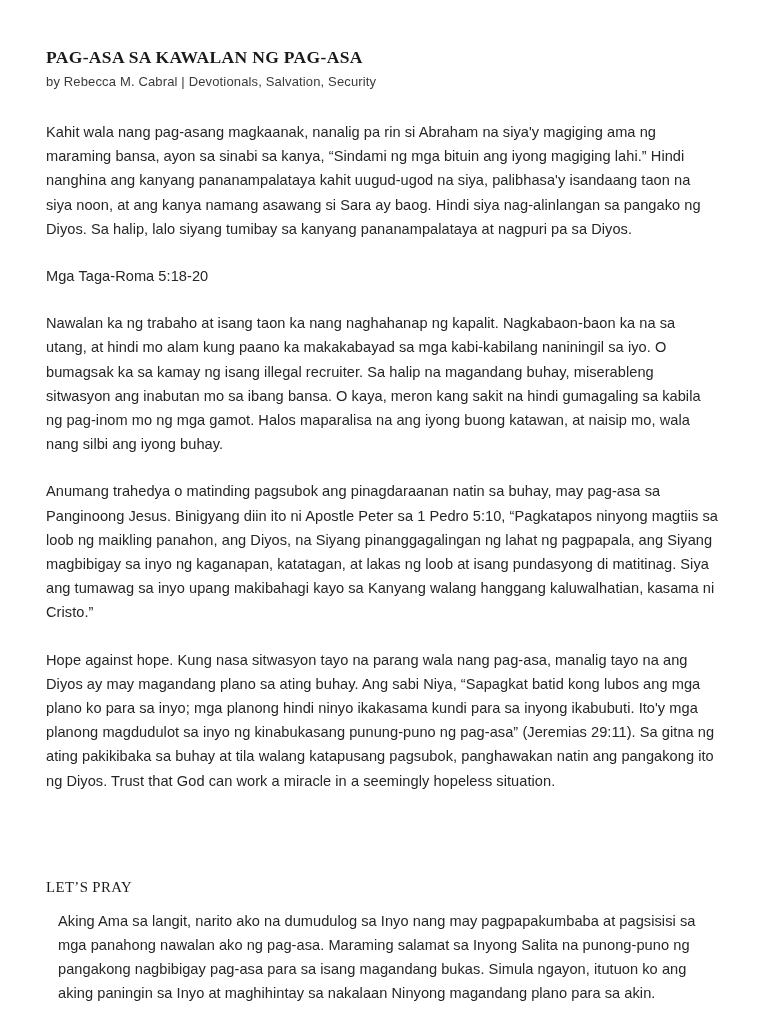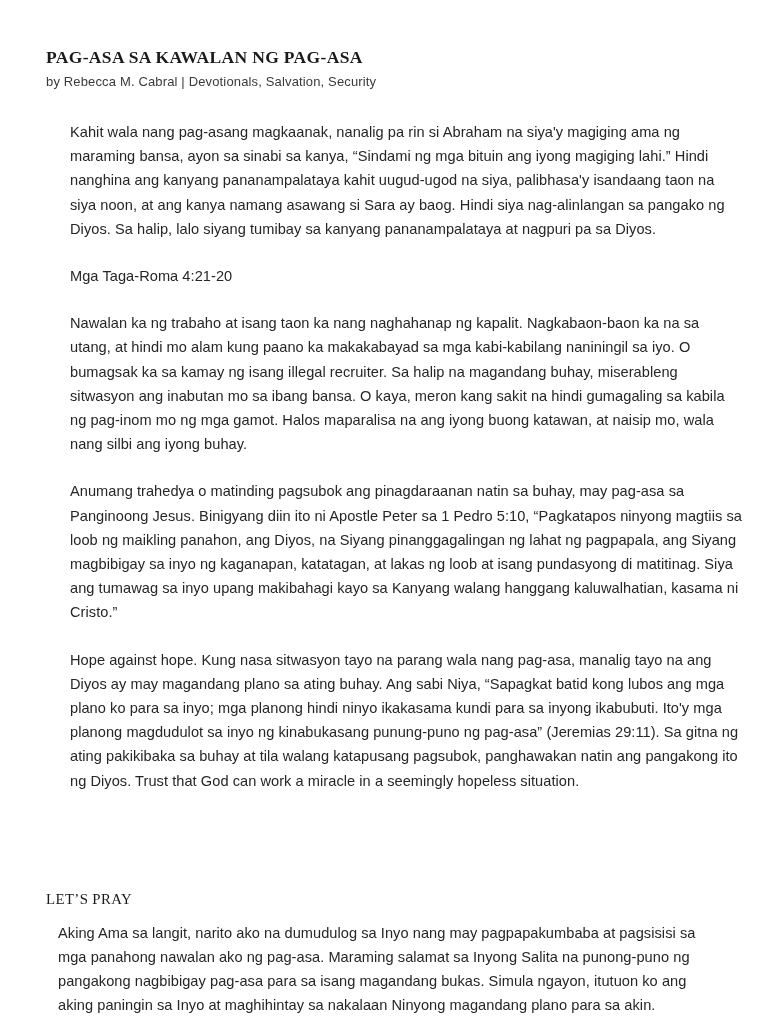--- a/index.html
+++ b/index.html
@@ -45,21 +45,20 @@
     font-family: "Liberation Sans", sans-serif;
     font-size: 13px;
     line-height: 21px;
     margin: 3px 0 0 0;
     color: #3a3a3a;
     letter-spacing: 0.15px;
   }
 
   .body-block {
     margin-top: 28px;
-    margin-left: 24px;
   }
 
   .para {
     font-size: 14.6px;
     line-height: 24.2px;
     margin: 0 0 23px 0;
     color: #262626;
     width: 672px;
     text-align: left;
     letter-spacing: 0.05px;
@@ -72,21 +71,21 @@
   .spacer-large {
     height: 58px;
   }
 
   .section-heading {
     font-family: "Liberation Serif", "DejaVu Serif", serif;
     font-size: 14.8px;
     font-weight: normal;
     letter-spacing: 0.4px;
     line-height: 19px;
-    margin: 16px 0 1px 0;
+    margin: 4px 0 1px 0;
     color: #1a1a1a;
   }
 
   .prayer-body {
     font-size: 14.6px;
     line-height: 24.2px;
     margin: 12px;
     color: #262626;
     width: 662px;
     letter-spacing: 0.05px;
@@ -98,21 +97,21 @@
 <div class="page">
 
   <div class="doc-header">
     <h1 class="doc-title">PAG-ASA SA KAWALAN NG PAG-ASA</h1>
     <p class="doc-byline">by Rebecca M. Cabral | Devotionals, Salvation, Security</p>
   </div>
 
   <div class="body-block">
     <p class="para">Kahit wala nang pag-asang magkaanak, nanalig pa rin si Abraham na siya'y magiging ama ng maraming bansa, ayon sa sinabi sa kanya, “Sindami ng mga bituin ang iyong magiging lahi.” Hindi nanghina ang kanyang pananampalataya kahit uugud-ugod na siya, palibhasa'y isandaang taon na siya noon, at ang kanya namang asawang si Sara ay baog. Hindi siya nag-alinlangan sa pangako ng Diyos. Sa halip, lalo siyang tumibay sa kanyang pananampalataya at nagpuri pa sa Diyos.</p>
 
-    <p class="para scripture-ref">Mga Taga-Roma 4:21-20</p>
+    <p class="para scripture-ref">Mga Taga-Roma 5:18-20</p>
 
     <p class="para">Nawalan ka ng trabaho at isang taon ka nang naghahanap ng kapalit. Nagkabaon-baon ka na sa utang, at hindi mo alam kung paano ka makakabayad sa mga kabi-kabilang naniningil sa iyo. O bumagsak ka sa kamay ng isang illegal recruiter. Sa halip na magandang buhay, miserableng sitwasyon ang inabutan mo sa ibang bansa. O kaya, meron kang sakit na hindi gumagaling sa kabila ng pag-inom mo ng mga gamot. Halos maparalisa na ang iyong buong katawan, at naisip mo, wala nang silbi ang iyong buhay.</p>
 
     <p class="para">Anumang trahedya o matinding pagsubok ang pinagdaraanan natin sa buhay, may pag-asa sa Panginoong Jesus. Binigyang diin ito ni Apostle Peter sa 1 Pedro 5:10, “Pagkatapos ninyong magtiis sa loob ng maikling panahon, ang Diyos, na Siyang pinanggagalingan ng lahat ng pagpapala, ang Siyang magbibigay sa inyo ng kaganapan, katatagan, at lakas ng loob at isang pundasyong di matitinag. Siya ang tumawag sa inyo upang makibahagi kayo sa Kanyang walang hanggang kaluwalhatian, kasama ni Cristo.”</p>
 
     <p class="para">Hope against hope. Kung nasa sitwasyon tayo na parang wala nang pag-asa, manalig tayo na ang Diyos ay may magandang plano sa ating buhay. Ang sabi Niya, “Sapagkat batid kong lubos ang mga plano ko para sa inyo; mga planong hindi ninyo ikakasama kundi para sa inyong ikabubuti. Ito'y mga planong magdudulot sa inyo ng kinabukasang punung-puno ng pag-asa” (Jeremias 29:11). Sa gitna ng ating pakikibaka sa buhay at tila walang katapusang pagsubok, panghawakan natin ang pangakong ito ng Diyos. Trust that God can work a miracle in a seemingly hopeless situation.</p>
   </div>
 
   <div class="spacer-large"></div>
 

